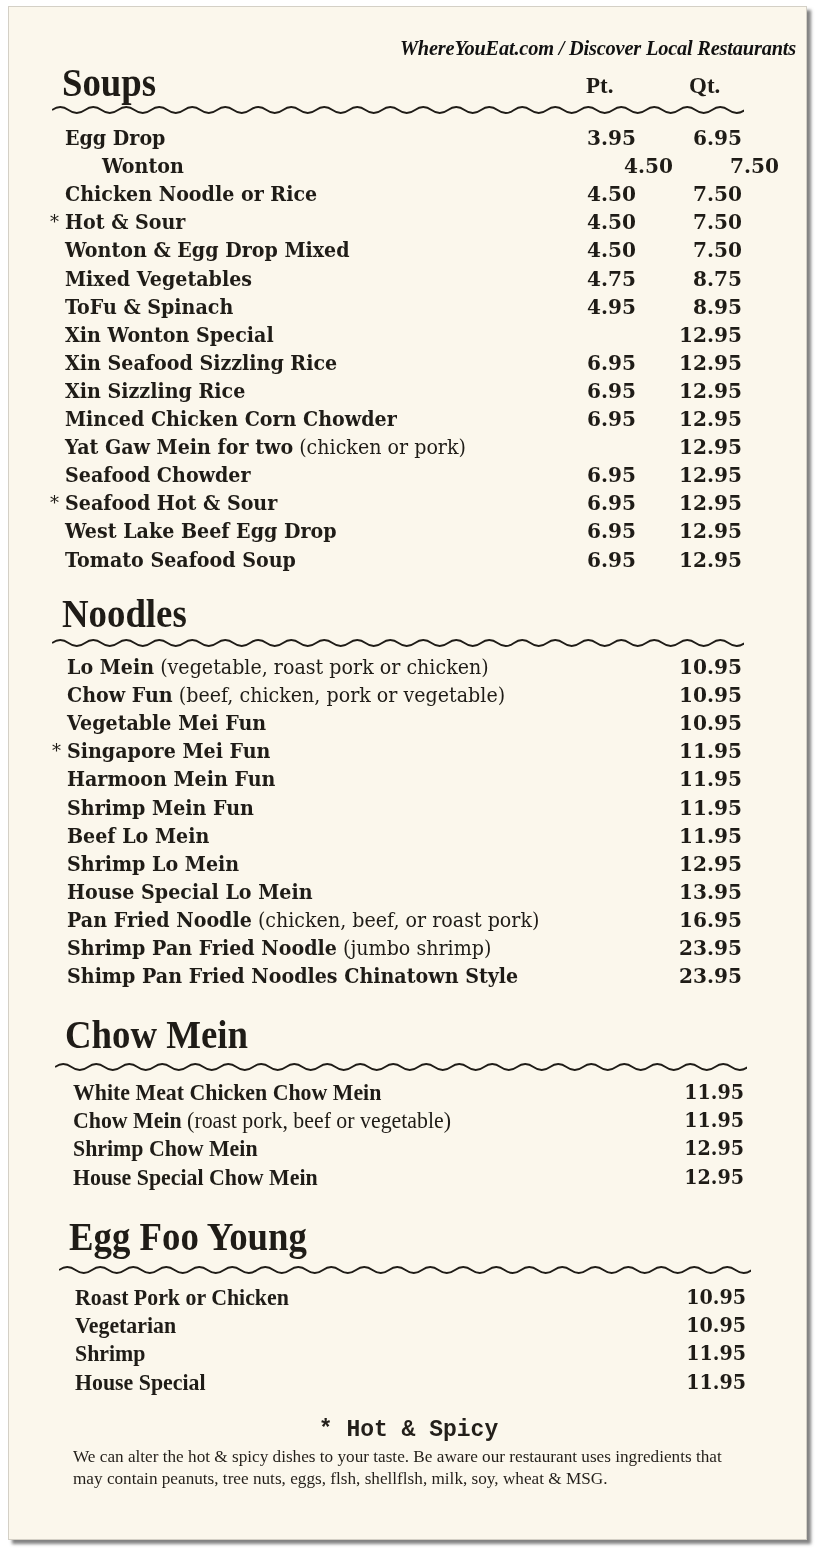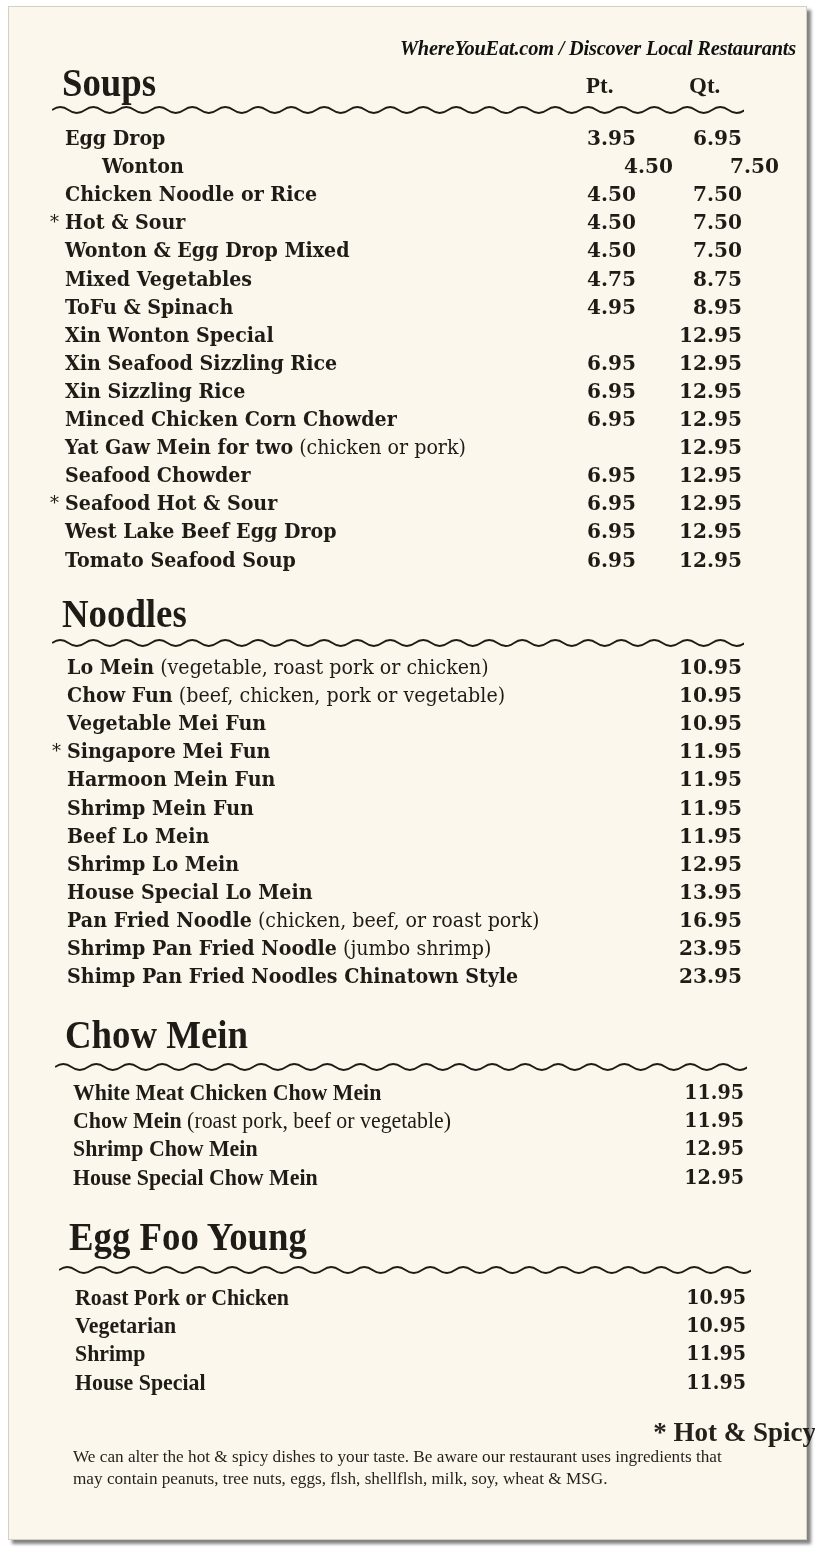--- a/index.html
+++ b/index.html
@@ -89,23 +89,23 @@
     font-size: 23px;
     transform: scaleX(0.95);
   }
   .narrow .price {
     font-family: "DejaVu Serif", serif;
     font-size: 19.5px;
   }
   .legend-title {
     position: absolute;
     left: 0; width: 815px; top: 1410px;
-    text-align: right;
-    font-family: Liberation Serif, serif;
-    font-weight: bold; font-size: 27px;
+    text-align: center;
+    font-family: Liberation Mono, monospace;
+    font-weight: bold; font-size: 23px;
   }
   .legend-text {
     position: absolute;
     left: 76px; top: 1439px; width: 660px;
     font-family: "Liberation Serif", serif;
     font-size: 17.2px;
     line-height: 22px;
     color: #231f1a;
   }
 </style>

